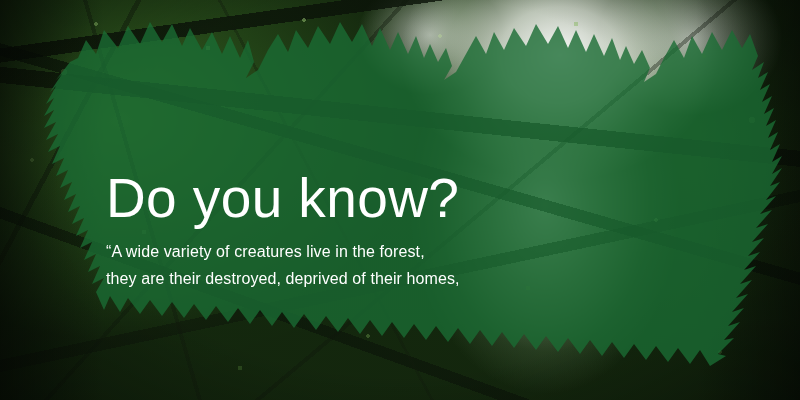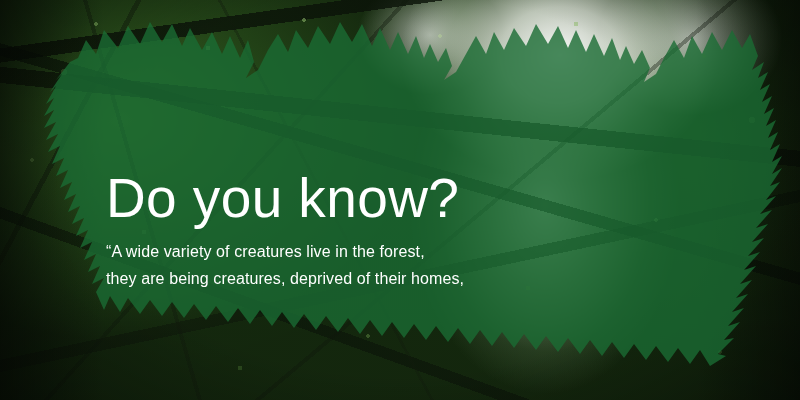--- a/index.html
+++ b/index.html
@@ -182,17 +182,17 @@
         L 46,140 L 56,122 L 44,128 L 54,110 L 44,116 L 54,98
         L 46,104 L 56,86 L 50,92 L 62,74 L 56,80 L 70,62 Z
       "></path>
     </svg>
   </div>
 
   <div class="copy">
     <h1 class="headline">Do you know?</h1>
     <p class="body-copy">
       <span class="line">“A wide variety of creatures live in the forest,</span>
-      <span class="line">they are being creatures, deprived of their homes,</span>
+      <span class="line">they are their destroyed, deprived of their homes,</span>
     </p>
   </div>
 
 </div>
 
 </body></html>

